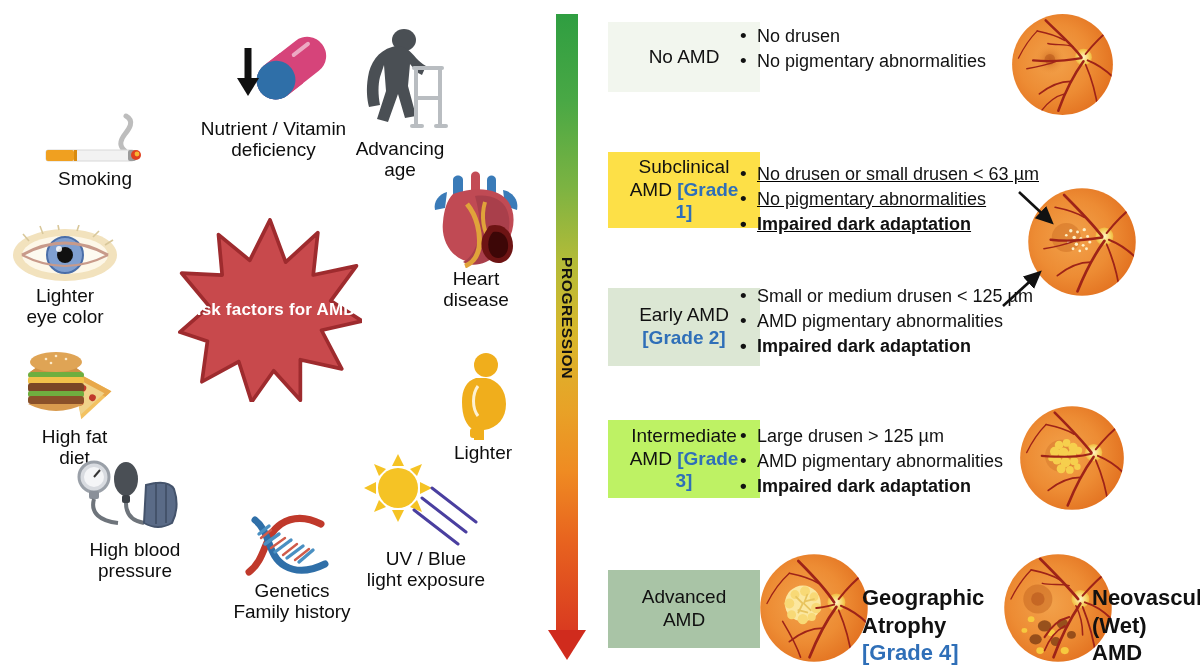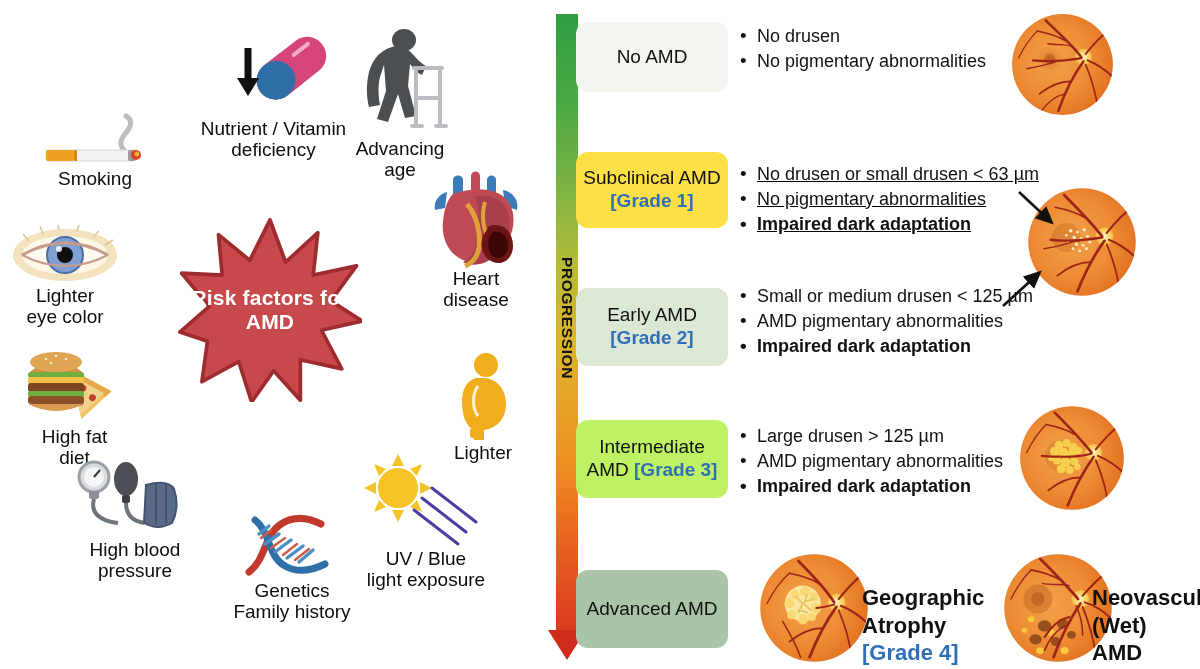--- a/index.html
+++ b/index.html
@@ -24,21 +24,21 @@
 
   
   #starburst {
     position: absolute; left: 178px; top: 218px;
     width: 184px; height: 184px;
   }
   #starburst .star-text {
     position: absolute; inset: 0;
     display: flex; flex-direction: column;
     align-items: center; justify-content: center;
-    color: #fff; font-weight: bold; font-size: 21px;
+    color: #fff; font-weight: bold; font-size: 17px;
     line-height: 1.16; text-align: center;
     letter-spacing: .2px;
   }
 
   
   #progress-bar {
     position: absolute; left: 556px; top: 14px;
     width: 22px; height: 618px;
     background: linear-gradient(to bottom,
         #2f9e41 0%, #49a845 14%, #7cb342 28%,
@@ -54,27 +54,27 @@
   }
   #progress-label {
     position: absolute; left: 531px; top: 284px;
     width: 72px; text-align: center;
     font-size: 15.5px; font-weight: bold; letter-spacing: .6px;
     color: #111; transform: rotate(90deg); transform-origin: center;
     white-space: nowrap;
   }
 
   .stage-box {
-    position: absolute; left: 576px;
+    position: absolute; left: 608px;
     width: 152px;
-    border-radius: 12px;
+    border-radius: 0;
     display: flex; align-items: center; justify-content: center;
     text-align: center;
     font-size: 19px; color: #111; line-height: 1.2;
-    padding: 6px 4px;
+    padding: 6px 16px;
   }
   .stage-box .grade { color: #2f6fb8; font-weight: bold; }
 
   .bullets { position: absolute; left: 740px; }
   .bullets li {
     list-style: none;
     font-size: 18px; color: #111; line-height: 1.38;
     position: relative; padding-left: 17px; white-space: nowrap;
   }
   .bullets li::before {

